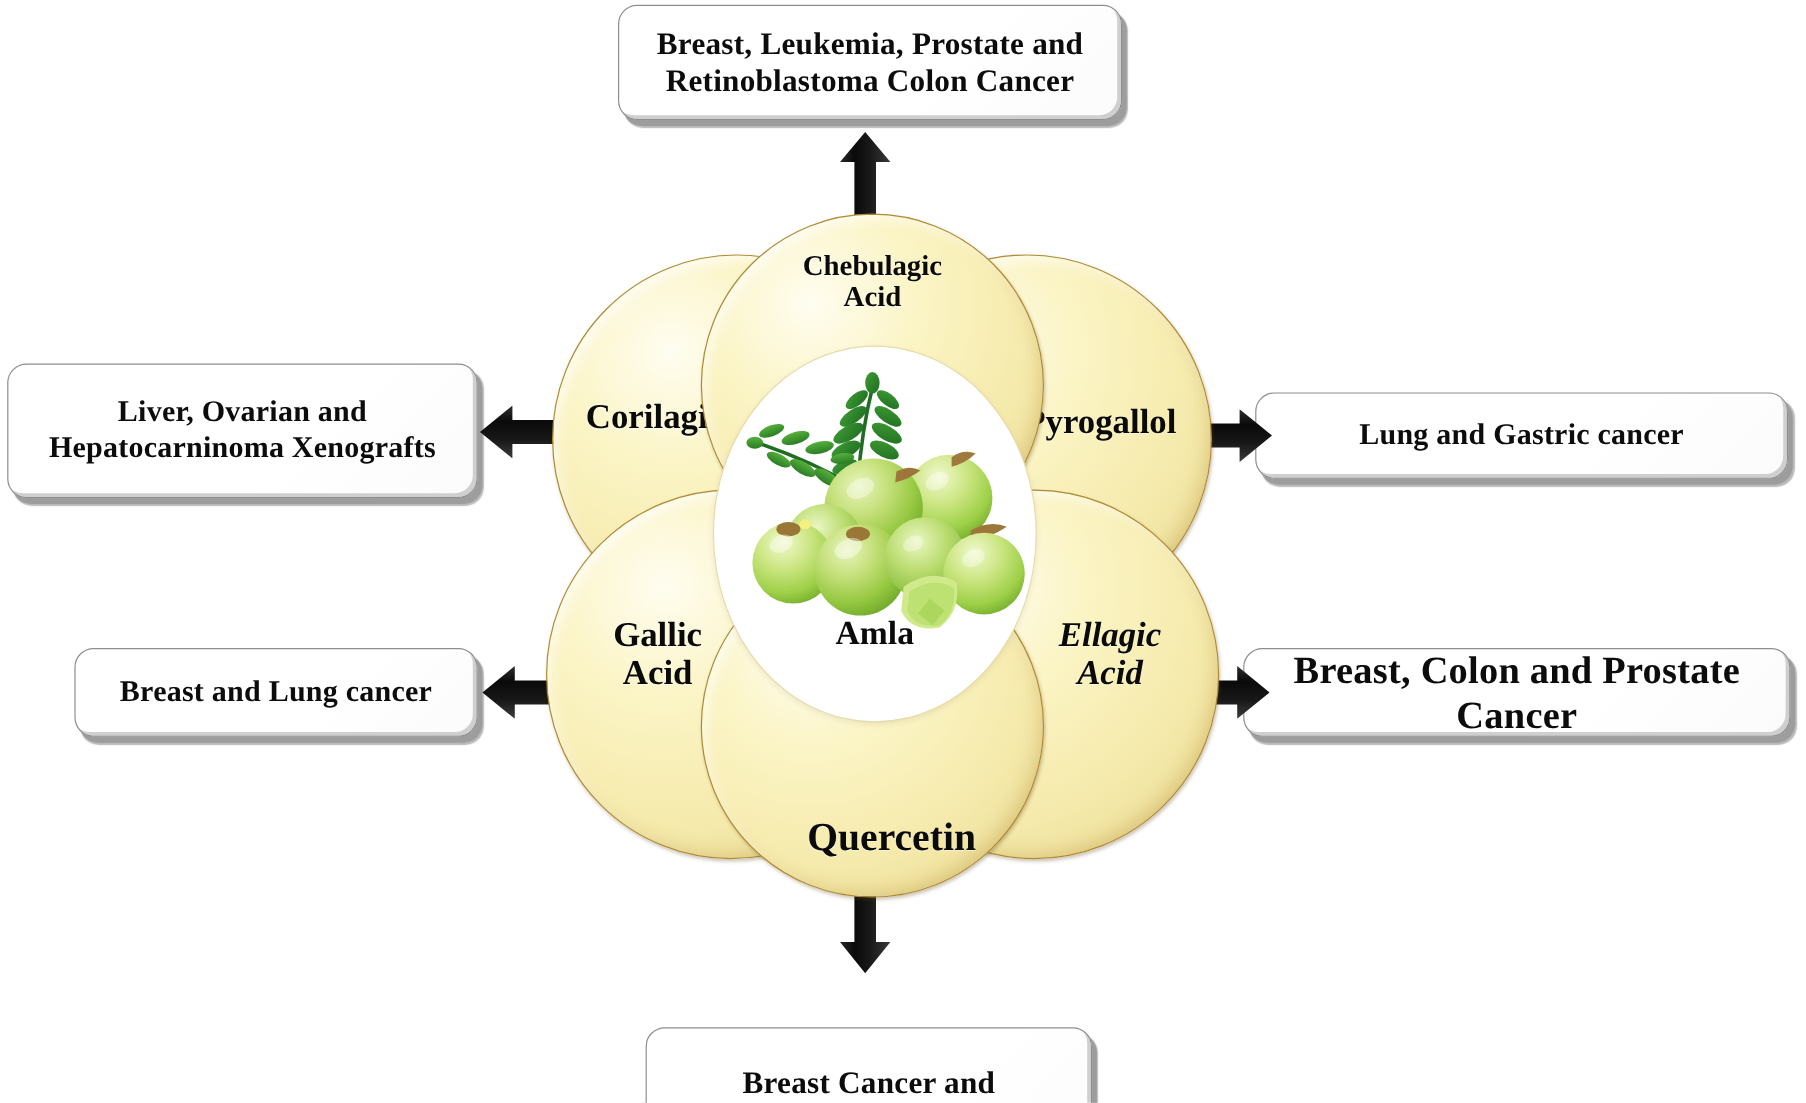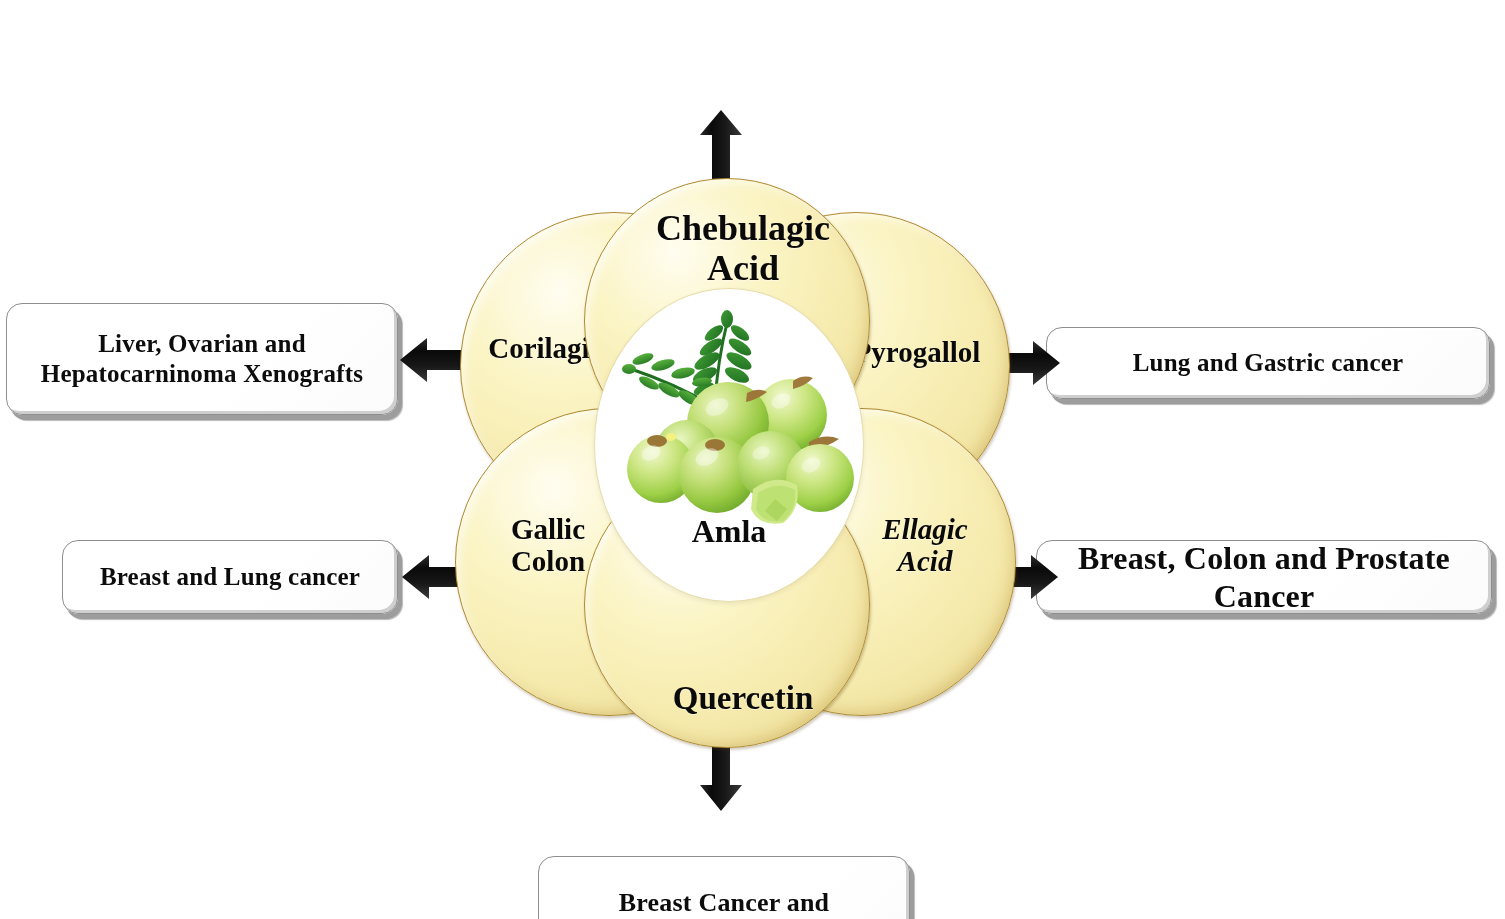--- a/index.html
+++ b/index.html
@@ -81,20 +81,24 @@
     text-align:center;font-weight:bold;color:#0a0a0a;
     z-index:42;
   }
   #amla-art{position:absolute;left:0;top:0;width:100%;height:100%;}
 </style>
 </head>
 <body>
 
 <div id="stage">
 
+  <div class="obox" id="box-top" style="left:515px;top:4px;width:420px;height:96px;">
+    <span class="otext" style="font-size:26px;">Breast, Leukemia, Prostate and
+Retinoblastoma  Colon Cancer</span>
+  </div>
 
   <div class="obox" id="box-left-upper" style="left:6px;top:303px;width:392px;height:112px;">
     <span class="otext" style="font-size:25px;">Liver, Ovarian and
 Hepatocarninoma Xenografts</span>
   </div>
 
   <div class="obox" id="box-left-lower" style="left:62px;top:540px;width:336px;height:74px;">
     <span class="otext" style="font-size:25px;">Breast and Lung cancer</span>
   </div>
 
@@ -162,34 +166,34 @@
       <polygon points="80,22 53,0 53,12 0,12 0,32 53,32 53,44" fill="url(#agh)"></polygon>
     </svg>
   </div>
 
   <div class="petal" id="petal-corilagin" style="left:460px;top:212px;width:306px;height:306px;z-index:10;">
     <span class="plabel" style="left:6px;top:120px;width:160px;font-size:29px;">Corilagin</span>
   </div>
 
   <div class="petal" id="petal-gallic" style="left:455px;top:408px;width:306px;height:306px;z-index:11;">
     <span class="plabel" style="left:12px;top:105px;width:160px;font-size:29px;">Gallic
-Colon</span>
+Acid</span>
   </div>
 
   <div class="petal" id="petal-pyrogallol" style="left:702px;top:212px;width:306px;height:306px;z-index:12;">
     <span class="plabel" style="right:2px;top:124px;width:180px;font-size:29px;">Pyrogallol</span>
   </div>
 
   <div class="petal" id="petal-ellagic" style="left:708px;top:408px;width:306px;height:306px;z-index:13;">
     <span class="plabel" style="right:10px;top:105px;width:160px;font-size:29px;font-style:italic;">Ellagic
 Acid</span>
   </div>
 
   <div class="petal" id="petal-chebulagic" style="left:584px;top:178px;width:284px;height:284px;z-index:20;">
-    <span class="plabel" style="left:16px;top:30px;width:284px;font-size:36px;">Chebulagic
+    <span class="plabel" style="left:0;top:30px;width:284px;font-size:24px;">Chebulagic
 Acid</span>
   </div>
 
   <div class="petal" id="petal-quercetin" style="left:584px;top:462px;width:284px;height:284px;z-index:21;">
     <span class="plabel" style="left:16px;top:194px;width:284px;font-size:33px;margin-top:23px;">Quercetin</span>
   </div>
 
   <div id="center-oval" style="left:594px;top:288px;width:268px;height:312px;">
 
     <svg id="amla-art" viewBox="0 0 268 312">
@@ -273,16 +277,16 @@
       <path d="M180 210 l12 10 l-10 12 l-12 -10 z" fill="#a7d257" opacity=".75"></path>
 
       <ellipse cx="112" cy="168" rx="12" ry="8" fill="#ffffff" opacity=".42" transform="rotate(-25 112 168)"></ellipse>
       <ellipse cx="56" cy="164" rx="10" ry="7" fill="#ffffff" opacity=".40" transform="rotate(-25 56 164)"></ellipse>
       <ellipse cx="186" cy="112" rx="10" ry="7" fill="#ffffff" opacity=".38" transform="rotate(-25 186 112)"></ellipse>
       <ellipse cx="122" cy="118" rx="12" ry="8" fill="#ffffff" opacity=".38" transform="rotate(-25 122 118)"></ellipse>
       <ellipse cx="216" cy="176" rx="10" ry="7" fill="#ffffff" opacity=".35" transform="rotate(-25 216 176)"></ellipse>
       <ellipse cx="166" cy="164" rx="9" ry="6" fill="#ffffff" opacity=".33" transform="rotate(-25 166 164)"></ellipse>
     </svg>
 
-    <div id="center-label" style="top:224px;font-size:32px;">Amla</div>
+    <div id="center-label" style="top:224px;font-size:28px;">Amla</div>
   </div>
 
 </div>
 
 </body></html>

